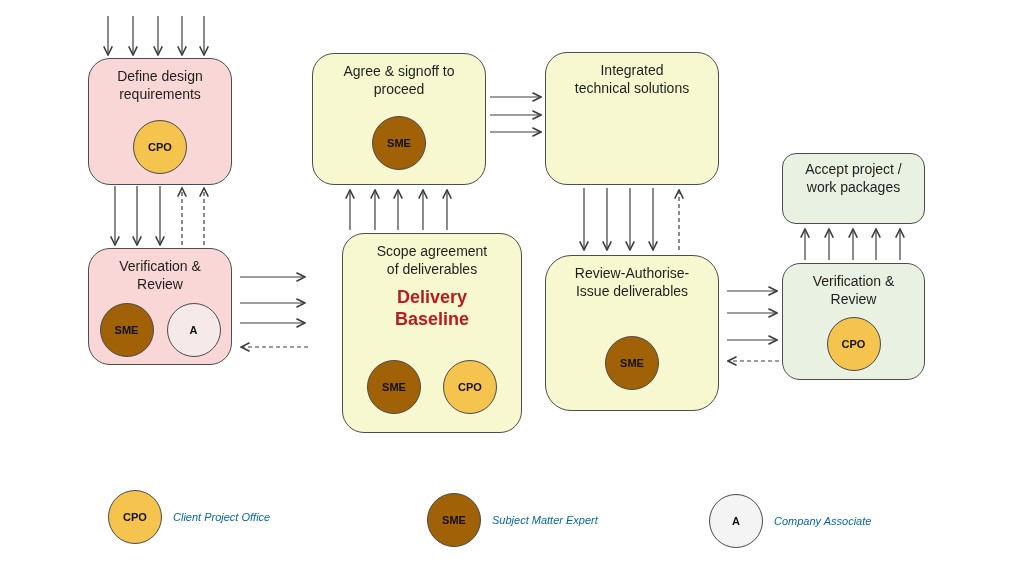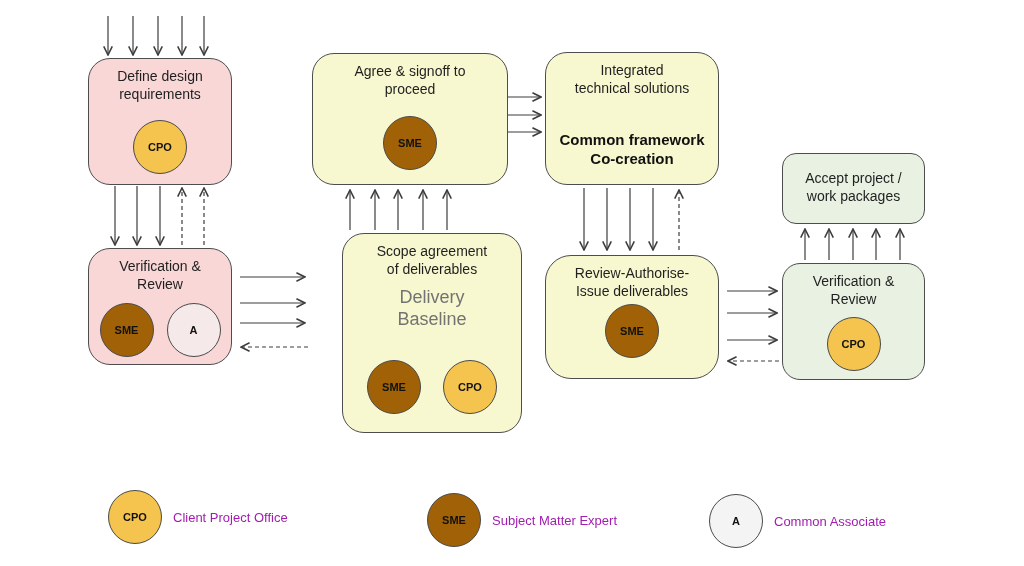--- a/index.html
+++ b/index.html
@@ -25,42 +25,42 @@
   .box.pink{background:#f9d7d7;}
   .box.yellow{background:#f8f8d0;}
   .box.green{background:#e8f1e2;}
   .box-title{
     font-size:14px;line-height:1.28;margin-top:9px;
     white-space:pre-line;
   }
   .box-sub{
     white-space:pre-line;line-height:1.25;margin-top:7px;
   }
-  .box-sub.red{color:#737373;font-weight:normal;font-size:18px;}
+  .box-sub.red{color:#b91c1c;font-weight:bold;font-size:18px;}
   .box-sub.bold{color:#111;font-weight:bold;font-size:15px;margin-top:9px;}
   .roles{
     margin-top:auto;margin-bottom:10px;
     display:flex;justify-content:center;gap:13px;
   }
   .role{
     width:54px;height:54px;border-radius:50%;
     border:1.5px solid #4a4a4a;
     display:flex;align-items:center;justify-content:center;
     font-weight:bold;font-size:11px;color:#111;
     box-sizing:border-box;flex:0 0 auto;
   }
   .role.cpo{background:#f5c44e;text-align:right;}
   .role.sme{background:#a16207;}
   .role.assoc{background:#f6e9e9;}
   .role.assoc-legend{background:#f4f4f4;}
 
   .legend-item{
     position:absolute;display:flex;align-items:center;gap:11px;
   }
-  .legend-label{font-size:13px;color:#a21caf;}
+  .legend-label{font-size:11px;color:#0369a1;font-style:italic;}
 </style>
 </head>
 <body>
 
 <div class="stage">
 
   <svg class="arrows" width="1024" height="566">
     <defs>
       <marker id="ah" viewBox="0 0 8 8" refX="6.3" refY="4" markerWidth="9.5" markerHeight="9.5" orient="auto">
         <path d="M1,1 L7,4 L1,7" fill="none" stroke="#3d3d3d" stroke-width="1.1"></path>
@@ -123,21 +123,21 @@
 
   <div class="box pink" style="left:88px;top:248px;width:144px;height:117px;">
     <div class="box-title">Verification &amp;
 Review</div>
     <div class="roles" style="margin-bottom:7px;">
       <span class="role sme">SME</span>
       <span class="role assoc">A</span>
     </div>
   </div>
 
-  <div class="box yellow" style="left:312px;top:53px;width:196px;height:132px;">
+  <div class="box yellow" style="left:312px;top:53px;width:174px;height:132px;">
     <div class="box-title">Agree &amp; signoff to
 proceed</div>
     <div class="roles" style="margin-bottom:14px;">
       <span class="role sme">SME</span>
     </div>
   </div>
 
   <div class="box yellow" style="left:310px;top:233px;width:180px;height:200px;margin-left:32px;">
     <div class="box-title">Scope agreement
 of deliverables</div>
@@ -145,34 +145,32 @@
 Baseline</div>
     <div class="roles" style="margin-bottom:18px;gap:22px;">
       <span class="role sme">SME</span>
       <span class="role cpo">CPO</span>
     </div>
   </div>
 
   <div class="box yellow" style="left:545px;top:52px;width:174px;height:133px;gap:24px;">
     <div class="box-title">Integrated
 technical solutions</div>
-    <div class="box-sub bold">Common framework
-Co-creation</div>
   </div>
 
-  <div class="box yellow" style="left:545px;top:255px;width:174px;height:124px;border-radius:26px;">
+  <div class="box yellow" style="left:545px;top:255px;width:174px;height:156px;border-radius:26px;">
     <div class="box-title">Review-Authorise-
 Issue  deliverables</div>
     <div class="roles" style="margin-bottom:20px;">
       <span class="role sme">SME</span>
     </div>
   </div>
 
   <div class="box green" style="left:782px;top:153px;width:143px;height:71px;border-radius:14px;">
-    <div class="box-title" style="margin-top:16px;">Accept project /
+    <div class="box-title" style="margin-top:7px;">Accept project /
 work packages</div>
   </div>
 
   <div class="box green" style="left:782px;top:263px;width:143px;height:117px;border-radius:18px;">
     <div class="box-title">Verification &amp;
 Review</div>
     <div class="roles" style="margin-bottom:8px;">
       <span class="role cpo">CPO</span>
     </div>
   </div>
@@ -180,16 +178,16 @@
   <div class="legend-item" style="left:108px;top:490px;">
     <span class="role cpo">CPO</span>
     <span class="legend-label">Client Project Office</span>
   </div>
   <div class="legend-item" style="left:427px;top:493px;">
     <span class="role sme">SME</span>
     <span class="legend-label">Subject Matter Expert</span>
   </div>
   <div class="legend-item" style="left:709px;top:494px;">
     <span class="role assoc-legend">A</span>
-    <span class="legend-label">Common Associate</span>
+    <span class="legend-label">Company Associate</span>
   </div>
 
 </div>
 
 </body></html>

